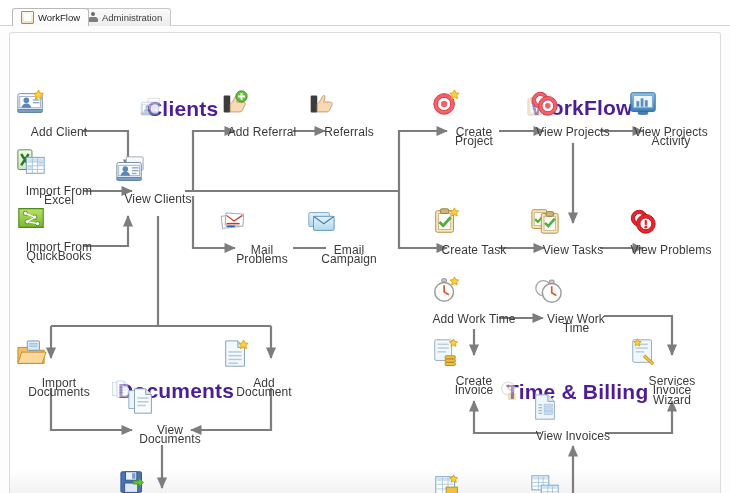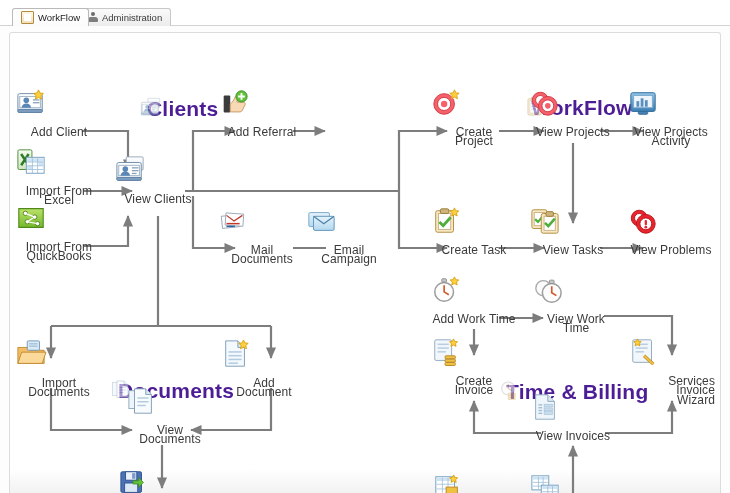--- a/index.html
+++ b/index.html
@@ -299,40 +299,49 @@
           <div class="glyph">
             <svg width="30" height="30" viewBox="0 0 32 32">
               <rect x="5" y="8" width="7" height="18" rx="1" fill="#3c3c3c"></rect>
               <path d="M12 17c2-1 4-4.5 5.5-8 .7-1.6 3.3-1.2 2.7 1L19 15h7c1.6 0 2.4 1.5 1.8 2.8l-3 6.2c-.5 1-1.3 1.5-2.4 1.5H12z" fill="#f7d9b6" stroke="#c79a63"></path>
               <circle cx="24" cy="9" r="6" fill="#63c23c" stroke="#3e8a20"></circle>
               <path d="M24 5.4v7.2M20.4 9h7.2" stroke="#fff" stroke-width="2"></path>
             </svg>
           </div>
           <div class="cap">Add Referral</div>
         </div>
+        <div class="node" style="left: 339px; top: 55px;">
+          <div class="glyph">
+            <svg width="30" height="30" viewBox="0 0 32 32">
+              <rect x="5" y="8" width="7" height="18" rx="1" fill="#3c3c3c"></rect>
+              <path d="M12 17c2-1 4-4.5 5.5-8 .7-1.6 3.3-1.2 2.7 1L19 15h7c1.6 0 2.4 1.5 1.8 2.8l-3 6.2c-.5 1-1.3 1.5-2.4 1.5H12z" fill="#f7d9b6" stroke="#c79a63"></path>
+            </svg>
+          </div>
+          <div class="cap">Referrals</div>
+        </div>
         <div class="node" style="left: 252px; top: 173px;">
           <div class="glyph">
             <svg width="30" height="30" viewBox="0 0 32 32">
               <g stroke="#9aa9ba" fill="#ffffff">
                 <rect x="3" y="10" width="19" height="13" transform="rotate(-6 12 16)"></rect>
                 <rect x="7" y="8" width="19" height="13" transform="rotate(4 16 14)"></rect>
               </g>
               <g stroke="#c0392b" stroke-width="1.3" fill="none">
                 <path d="M8 10l8 6 9-6"></path>
               </g>
               <g fill="#c0392b">
                 <rect x="8" y="18" width="14" height="1.6"></rect>
               </g>
               <g fill="#2a63a8">
                 <rect x="8" y="21" width="9" height="1.5"></rect>
               </g>
             </svg>
           </div>
           <div class="cap">Mail
-Documents</div>
+Problems</div>
         </div>
         <div class="node" style="left: 339px; top: 173px;">
           <div class="glyph">
             <svg width="30" height="30" viewBox="0 0 32 32">
               <defs>
                 <linearGradient id="gm" x1="0" y1="0" x2="0" y2="1">
                   <stop offset="0" stop-color="#e6f3fb"></stop>
                   <stop offset="1" stop-color="#b3d8ef"></stop>
                 </linearGradient>
               </defs>
@@ -466,21 +475,21 @@
                 <rect x="15" y="20" width="11" height="3.2" rx="1" fill="#f0c040" stroke="#b9892a"></rect>
                 <rect x="15" y="23.6" width="11" height="3.2" rx="1" fill="#f0c040" stroke="#b9892a"></rect>
                 <rect x="15" y="27.2" width="11" height="3.2" rx="1" fill="#f0c040" stroke="#b9892a"></rect>
               </g>
               <path d="M24 2l1.3 2.8 3 .3-2.2 2 .6 2.9L24 8.6l-2.7 1.4.6-2.9-2.2-2 3-.3z" fill="#ffcf3d" stroke="#d9a312"></path>
             </svg>
           </div>
           <div class="cap">Create
 Invoice</div>
         </div>
-        <div class="node" style="left: 662px; top: 304px; text-align: right;">
+        <div class="node" style="left: 662px; top: 304px;">
           <div class="glyph">
             <svg width="30" height="30" viewBox="0 0 32 32">
               <rect x="4" y="3" width="20" height="24" rx="1.5" fill="#f2f7fb" stroke="#8fa9bf"></rect>
               <g fill="#b8cddd">
                 <rect x="7" y="7" width="13" height="1.6"></rect>
                 <rect x="7" y="11" width="13" height="1.6"></rect>
                 <rect x="7" y="15" width="9" height="1.6"></rect>
               </g>
               <path d="M16 20l10 9" stroke="#b9892a" stroke-width="3.4"></path>
               <path d="M16 20l10 9" stroke="#f0c040" stroke-width="2"></path>

